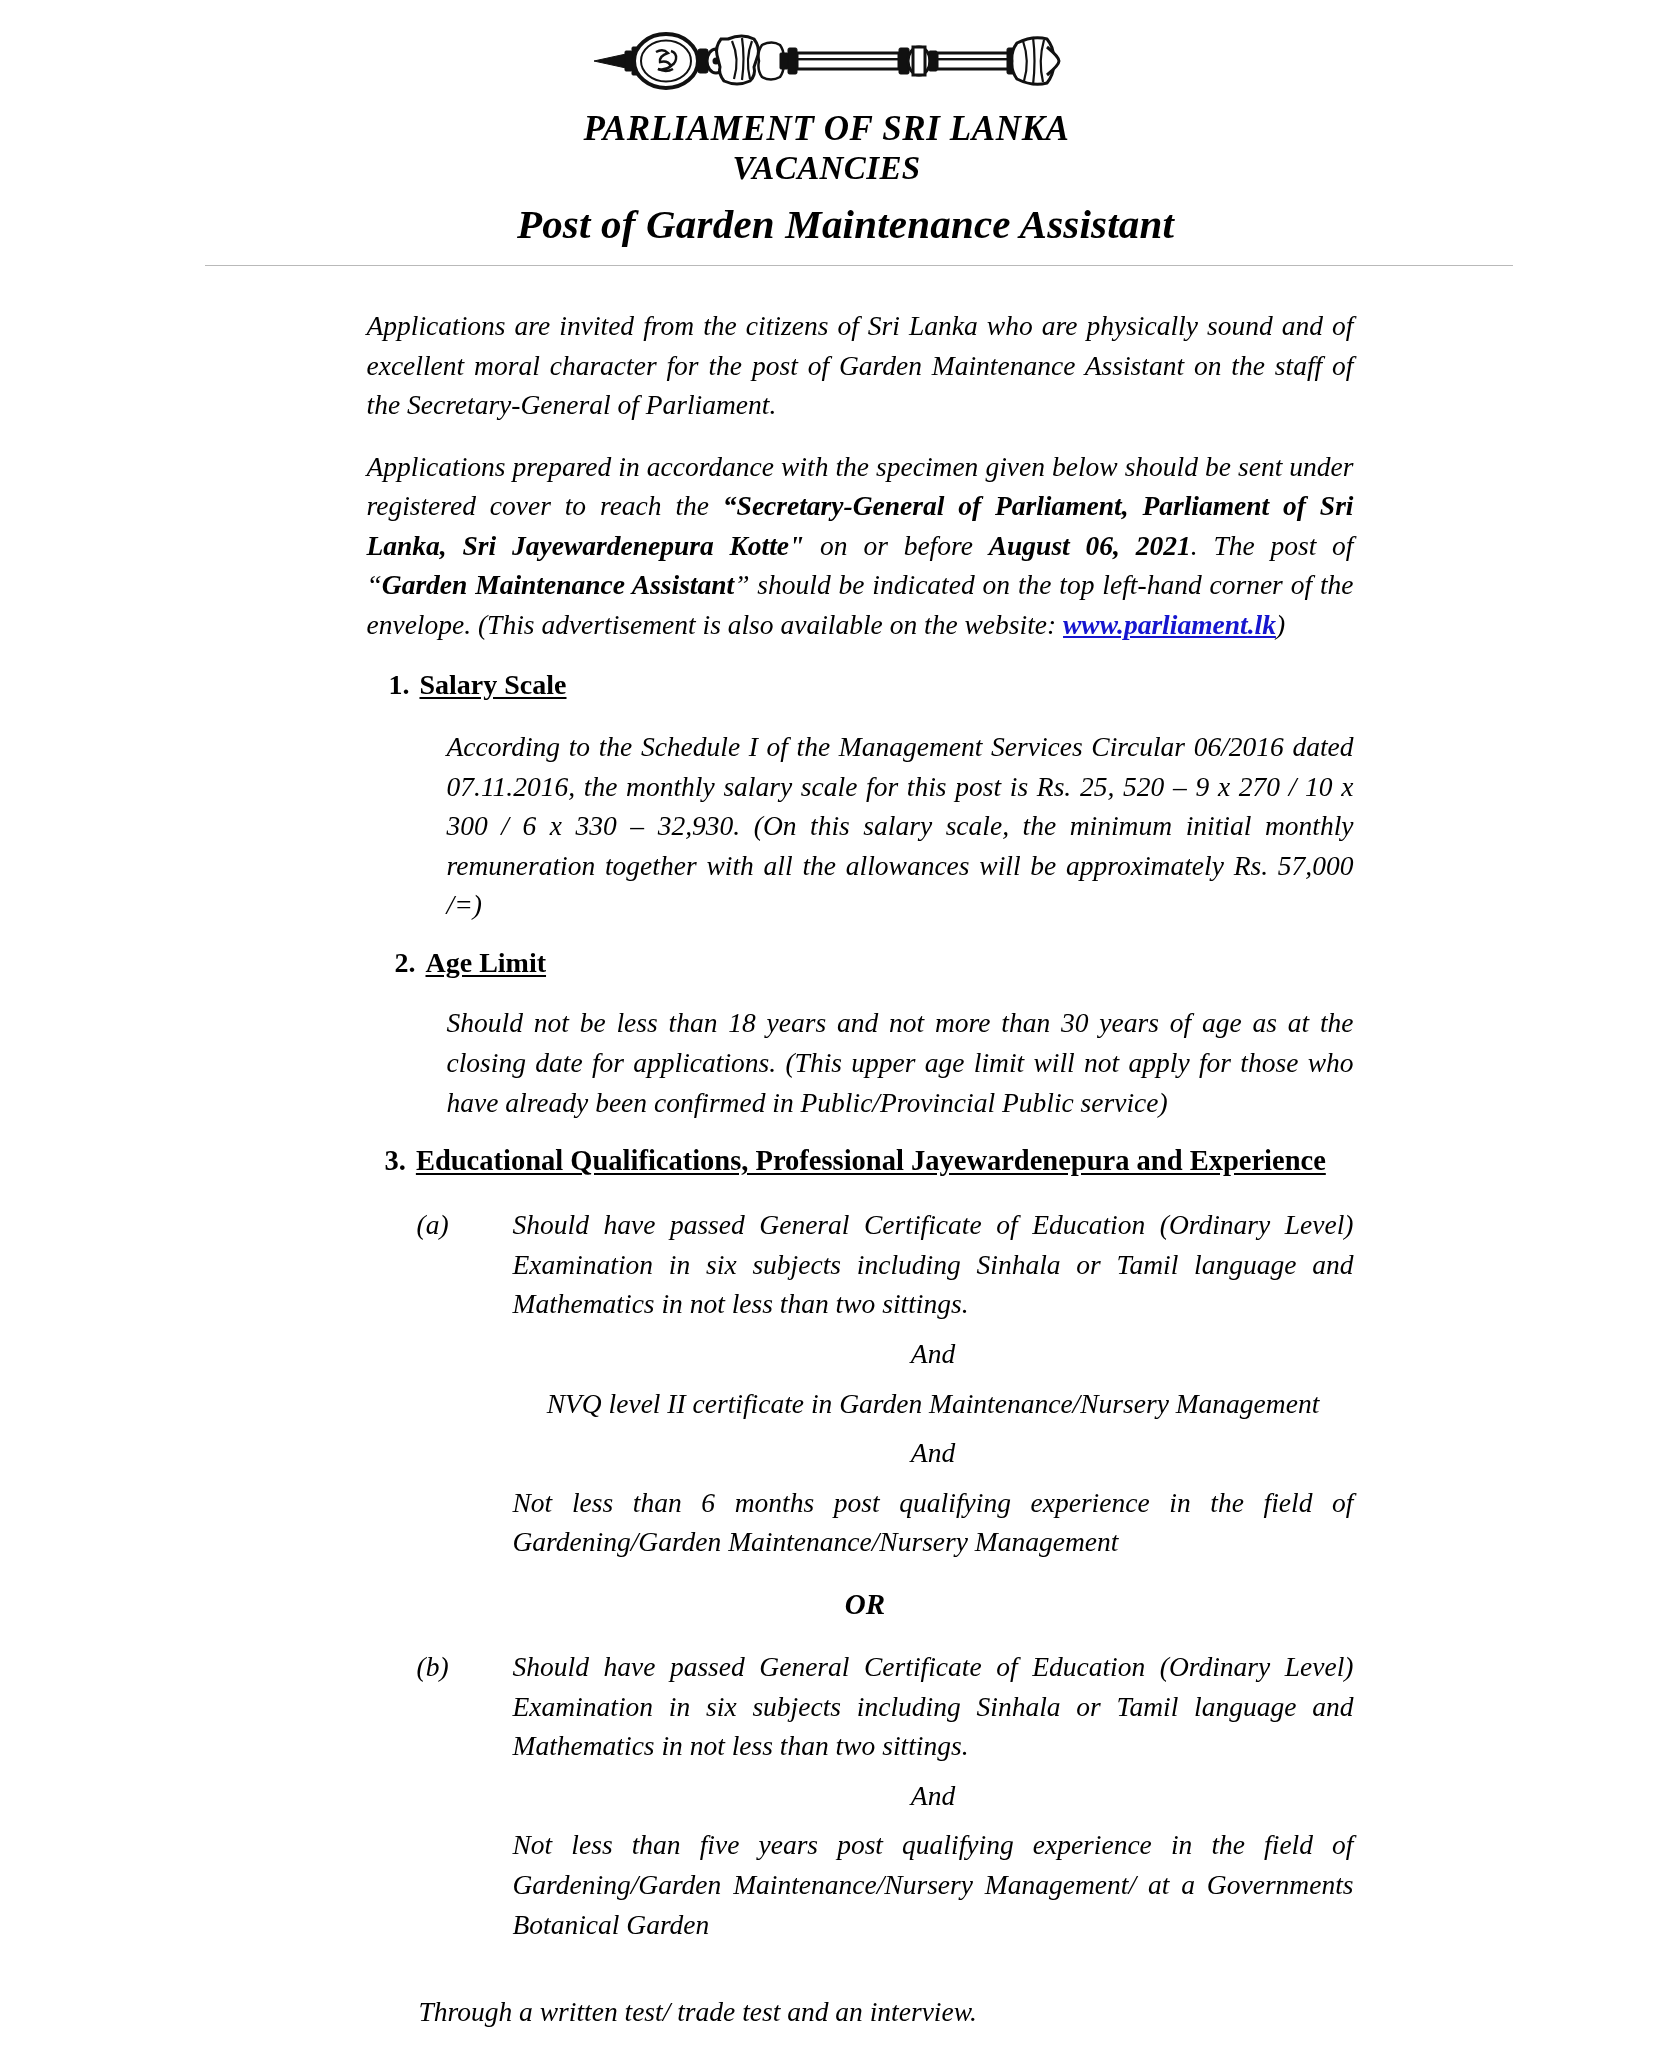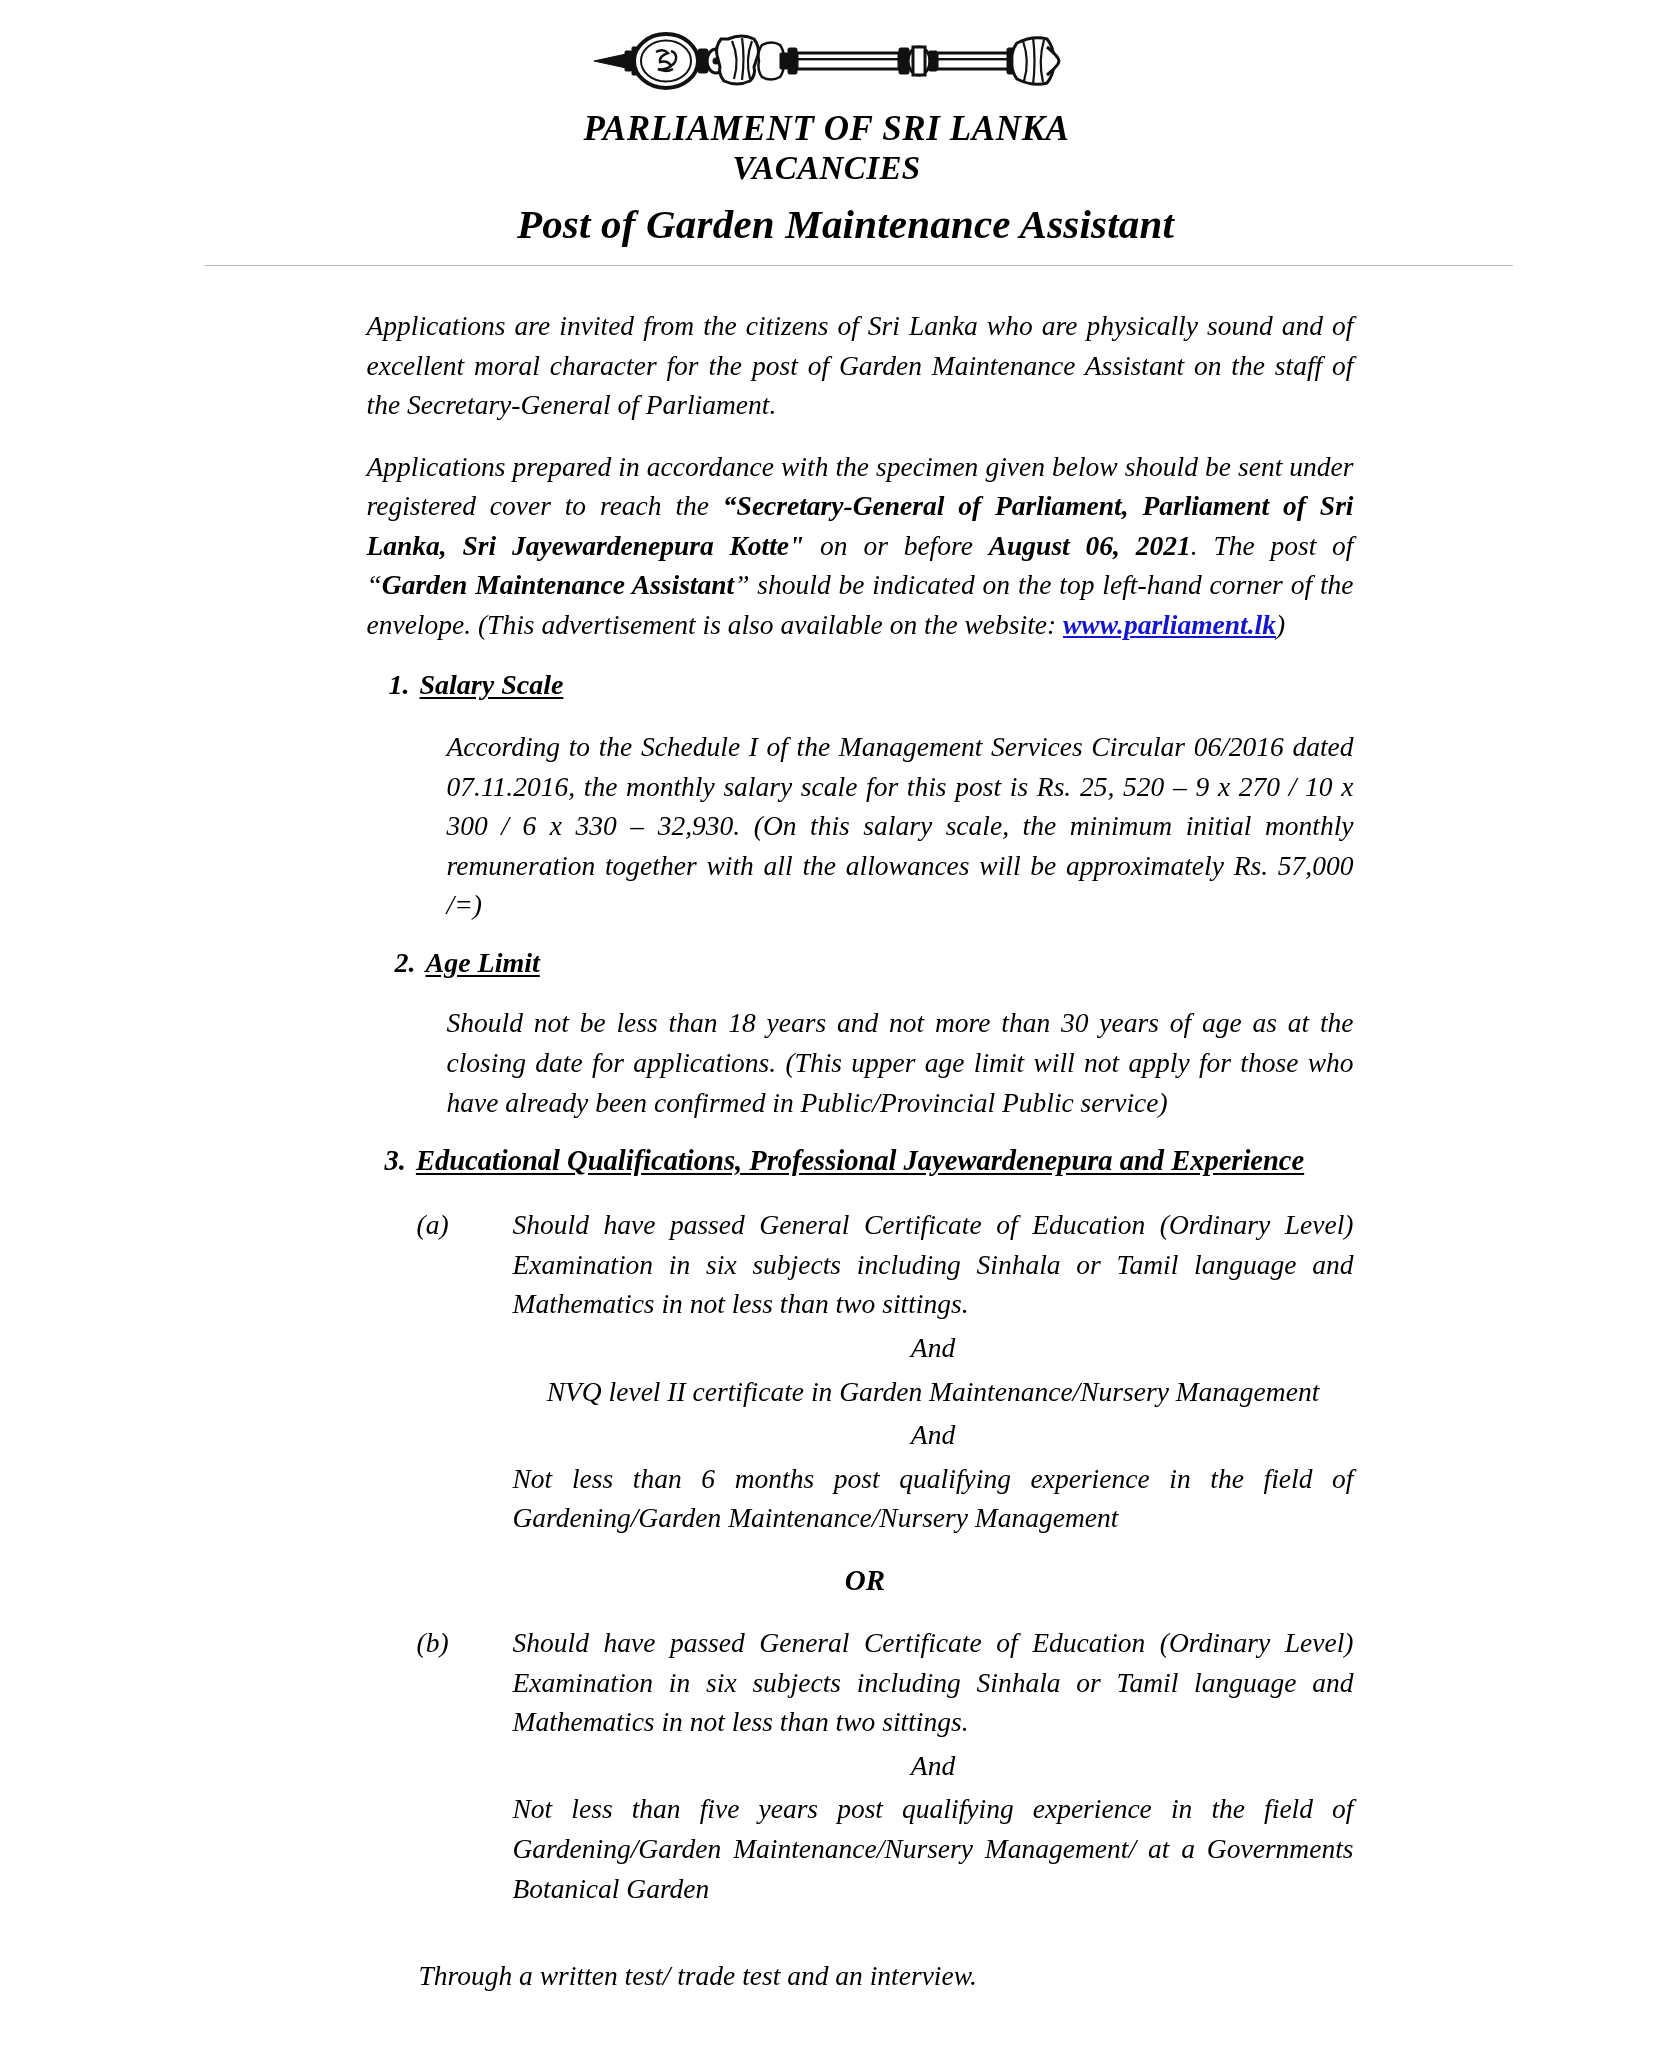--- a/index.html
+++ b/index.html
@@ -98,21 +98,20 @@
   a.weblink {
     color: #1515cf;
     font-weight: 700;
     font-style: italic;
     text-decoration: underline;
   }
 
   
   .section { margin-top: 20px; }
   .sec-head {
-    font-style: italic;
     font-weight: 700;
     font-size: 28px;
     line-height: 1.3;
     white-space: nowrap;
   }
   .sec-head .num { margin-right: 10px; }
   .sec-head .ttl { text-decoration: underline; text-underline-offset: 3px; }
   .sec-head.s1 { margin-left: 22px; }
   .sec-head.s2 { margin-left: 28px; }
   .sec-head.s3 { margin-left: 18px; font-size: 28.5px; }
@@ -150,21 +149,21 @@
     font-size: 27.5px;
     line-height: 1.44;
     text-align: justify;
     margin: 0;
   }
   .subbody .center {
     font-style: italic;
     font-size: 27.5px;
     line-height: 1.44;
     text-align: center;
-    margin: 4px;
+    margin: 10px;
   }
   .subbody .left {
     font-style: italic;
     font-size: 27.5px;
     line-height: 1.44;
     text-align: center;
     margin: 0;
   }
   .or-sep {
     text-align: center;

